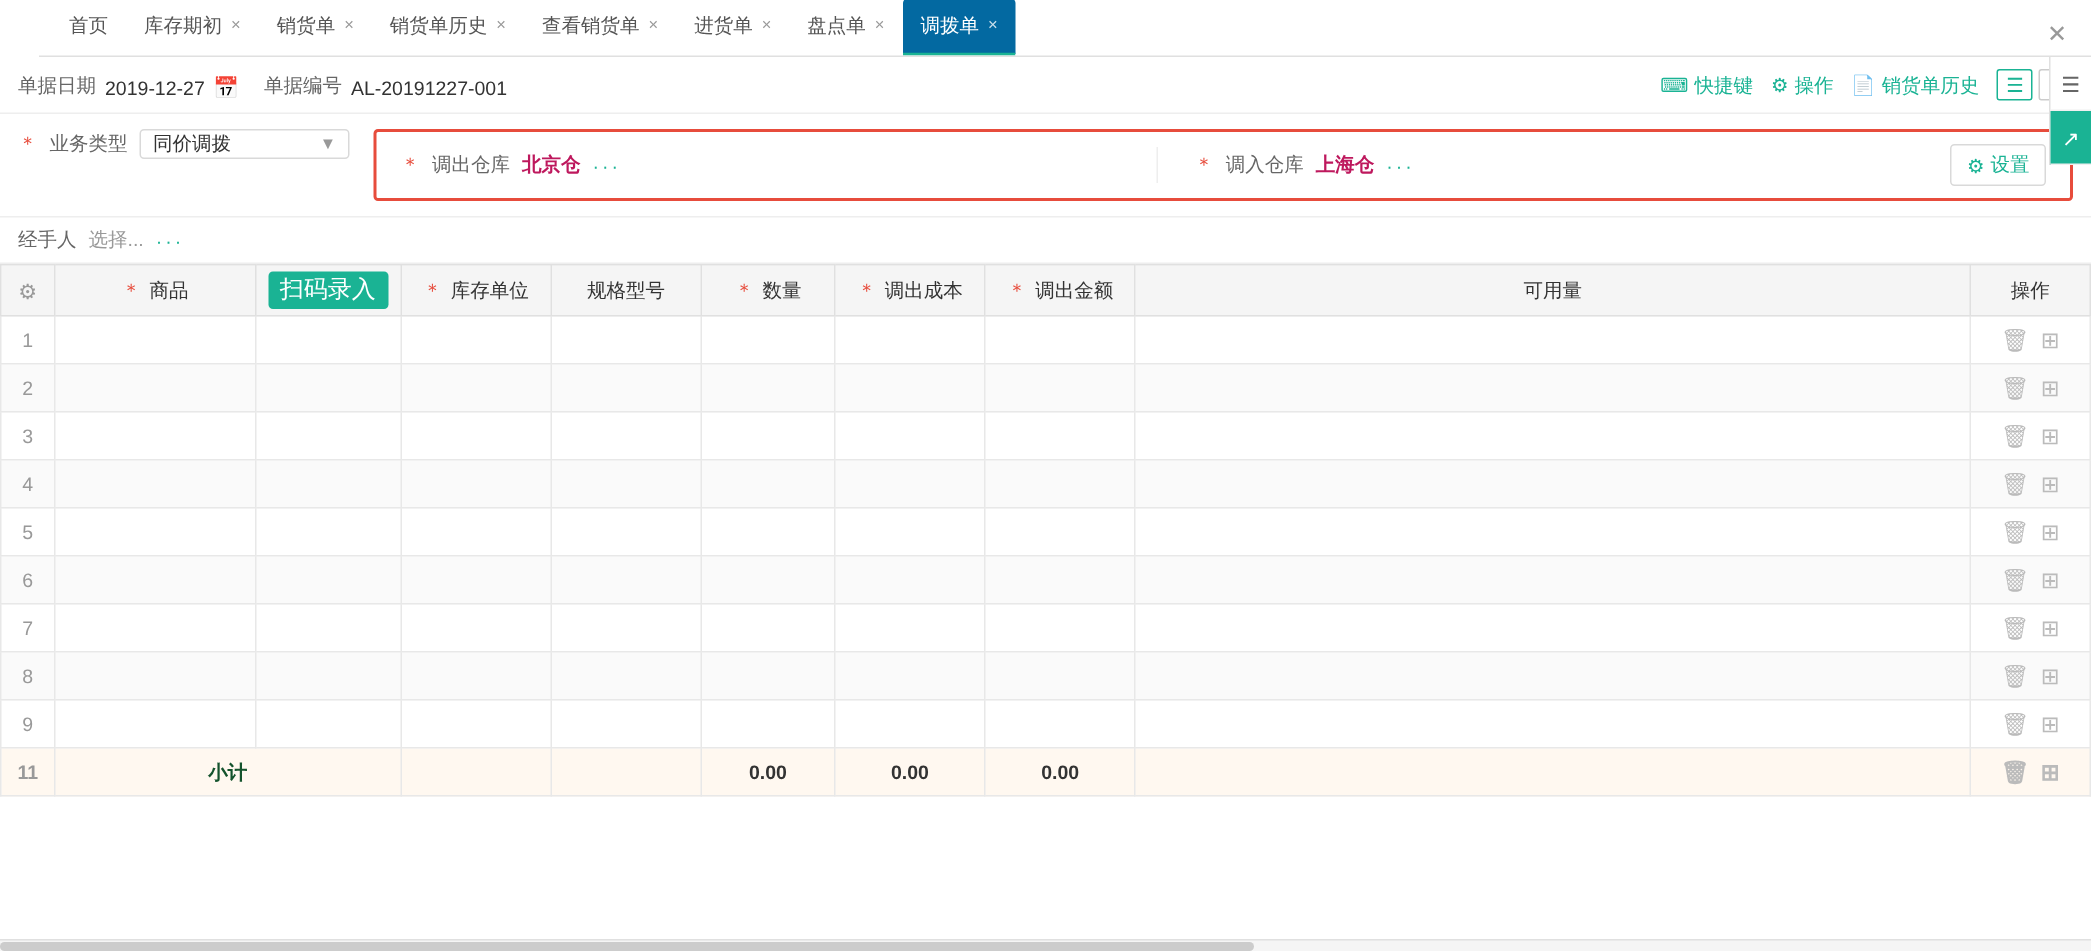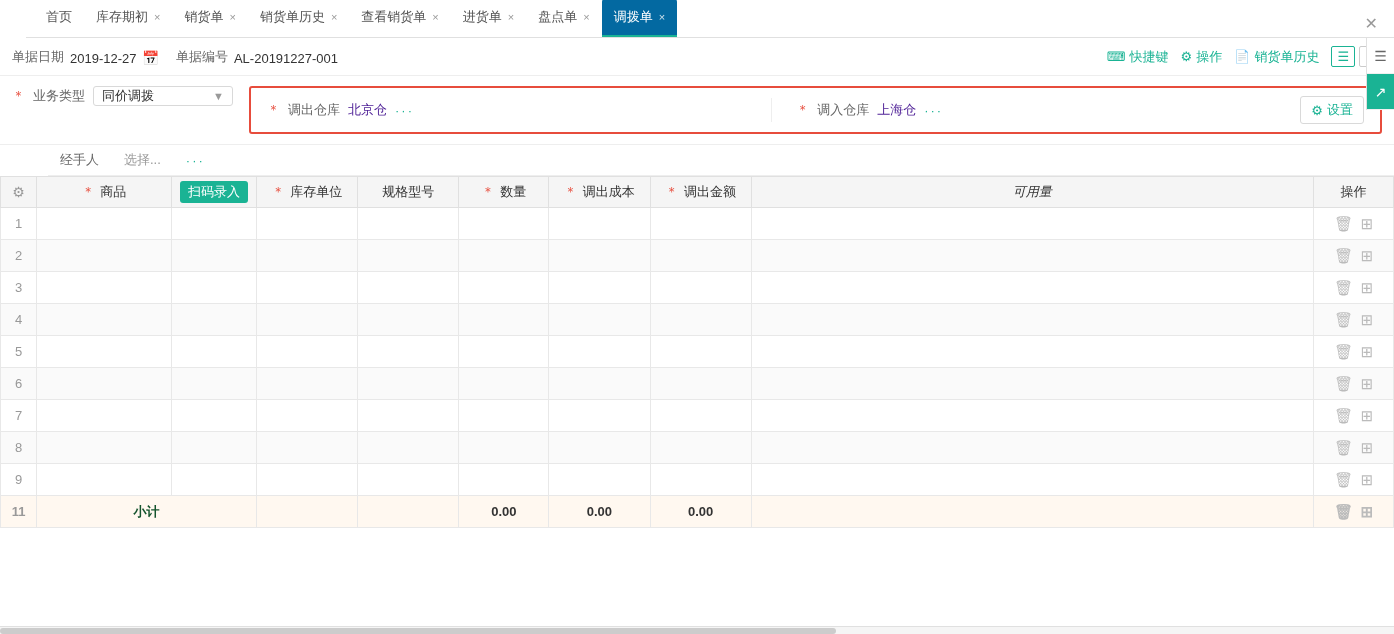--- a/index.html
+++ b/index.html
@@ -94,38 +94,37 @@
       padding: 8px 16px;
       display: flex; align-items: center; gap: 24px;
       flex: 1;
     }
     .warehouse-field {
       display: flex; align-items: center; gap: 8px;
       flex: 1;
     }
     .warehouse-required { color: #e74c3c; }
     .warehouse-name-label { color: #666; }
-    .warehouse-value { color: #4c1d95; font-weight: 400; }
+    .warehouse-value { color: #be185d; font-weight: 700; }
     .warehouse-dots { color: #1ab394; cursor: pointer; letter-spacing: 2px; }
     .warehouse-divider { width: 1px; background: #eee; height: 24px; }
 
     
     .settings-btn {
       display: flex; align-items: center; gap: 4px;
       border: 1px solid #d9d9d9; border-radius: 3px;
       padding: 4px 10px; cursor: pointer;
       color: #1ab394; font-size: 13px; background: #fff;
     }
 
     
     .person-row {
-      display: flex; align-items: center; gap: 25px;
+      display: flex; align-items: center; gap: 8px;
       padding: 6px 12px;
       border-bottom: 1px solid #eee;
-      margin-left: 48px;
     }
     .person-label { color: #666; }
     .person-select { color: #999; cursor: pointer; }
     .person-dots { color: #1ab394; cursor: pointer; letter-spacing: 2px; }
 
     
     .table-container {
       overflow-x: auto;
       flex: 1;
     }
@@ -153,21 +152,21 @@
       color: #333;
     }
     .td-row-num { color: #999; width: 36px; }
     tr:nth-child(even) td { background: #fafafa; }
     .subtotal-row td { background: #fff8f0 !important; font-weight: bold; }
     .subtotal-row td.label { color: #14532d; }
 
     .scan-btn {
       background: #1ab394; color: #fff;
       border: none; border-radius: 3px;
-      padding: 2px 8px; cursor: pointer; font-size: 13px;
+      padding: 2px 8px; cursor: pointer; font-size: 16px;
     }
     .gear-icon { color: #999; font-size: 14px; cursor: pointer; }
 
     .op-icon { color: #bbb; cursor: pointer; font-size: 15px; margin: 0 2px; }
 
     
     .side-panel {
       position: fixed;
       right: 0; top: 38px;
       display: flex; flex-direction: column;
@@ -339,21 +338,21 @@
             <span>数量</span>
           </th>
           <th style="min-width:90px;">
             <span class="required">＊</span>
             <span>调出成本</span>
           </th>
           <th style="min-width:90px;">
             <span class="required">＊</span>
             <span>调出金额</span>
           </th>
-          <th style="min-width:500px;font-style:italic;">
+          <th style="min-width:500px;">
             <span>可用量</span>
           </th>
           <th style="width:80px;">
             <span>操作</span>
           </th>
         </tr>
       </thead>
       <tbody id="table-body">
 
       <tr>

